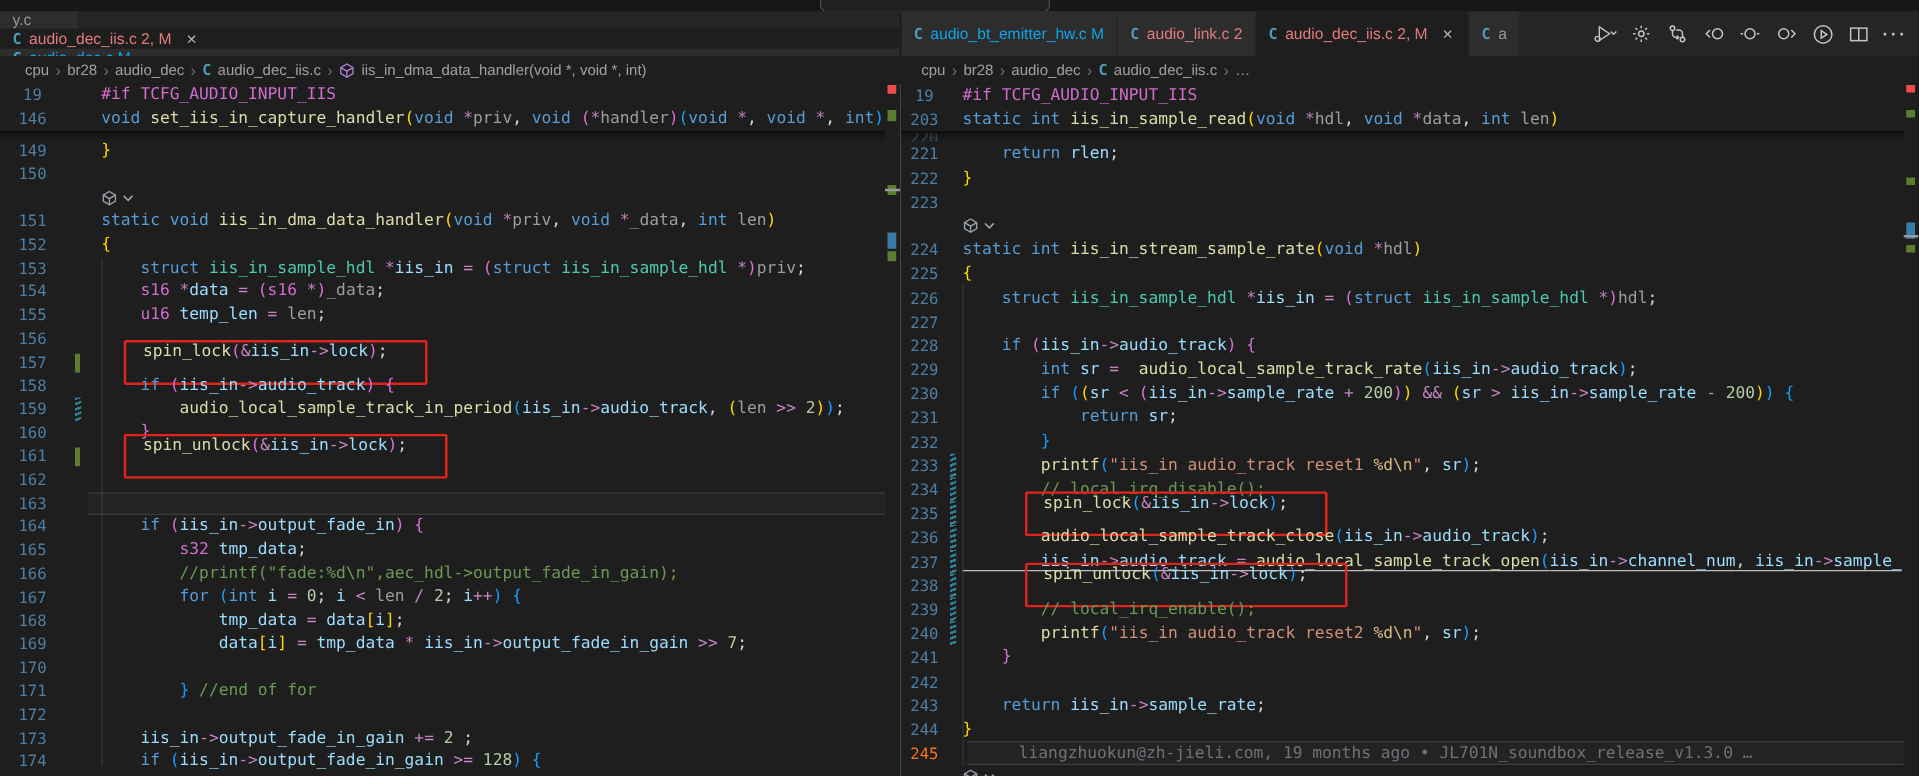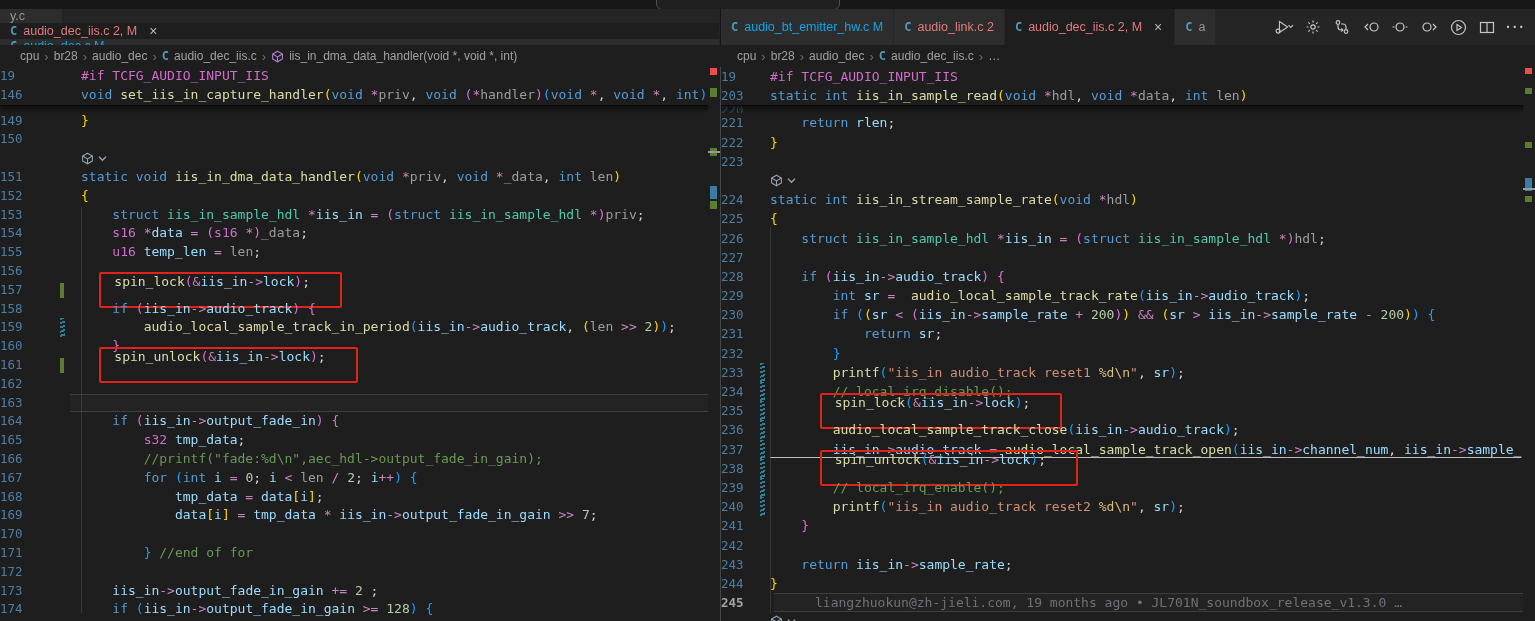--- a/index.html
+++ b/index.html
@@ -41,24 +41,24 @@
   #pane-left{left:0;width:720px;border-right:1px solid #454545;}
   #pane-right{left:721px;width:814px;}
   .sticky{position:relative;z-index:5;background:#1e1e1e;border-bottom:1px solid #0a0a0a;
        box-shadow:0 3px 5px rgba(0,0,0,.55);}
   .sliver{overflow:hidden;position:relative;}
   .row{display:flex;align-items:center;position:relative;white-space:pre;}
   #pane-left .row{height:18.8px;line-height:18.8px;}
   #pane-right .row{height:19.2px;line-height:19.2px;}
   #pane-left .sliver{height:6px;}
   #pane-right .sliver{height:7px;}
-  .ln{flex:0 0 auto;text-align:left;color:#4c7fa6;font-size:12.5px;}
+  .ln{flex:0 0 auto;text-align:center;color:#4c7fa6;font-size:12.5px;}
   #pane-left .ln{width:52px;}
   #pane-right .ln{width:37px;}
-  .ln.cur{color:#a3a3a3;font-weight:bold;}
+  .ln.cur{color:#f97316;}
   .mk{flex:0 0 auto;position:relative;align-self:stretch;}
   #pane-left .mk{width:18px;}
   #pane-right .mk{width:8px;}
   .mk .add{position:absolute;left:8px;top:2px;bottom:2px;width:4px;background:#5e7c32;}
   .mk .modch{position:absolute;left:8px;top:0;bottom:0;width:5px;
        background:repeating-linear-gradient(160deg,#2e7f95 0 2px,#1e1e1e 2px 4px);}
   #pane-right .mk .modch{left:2px;}
   .code{padding-left:11px;flex:1 1 auto;overflow:hidden;}
   #pane-right .code{padding-left:4px;}
   .row.curline::before{content:"";position:absolute;left:70px;right:12px;top:0;bottom:0;

